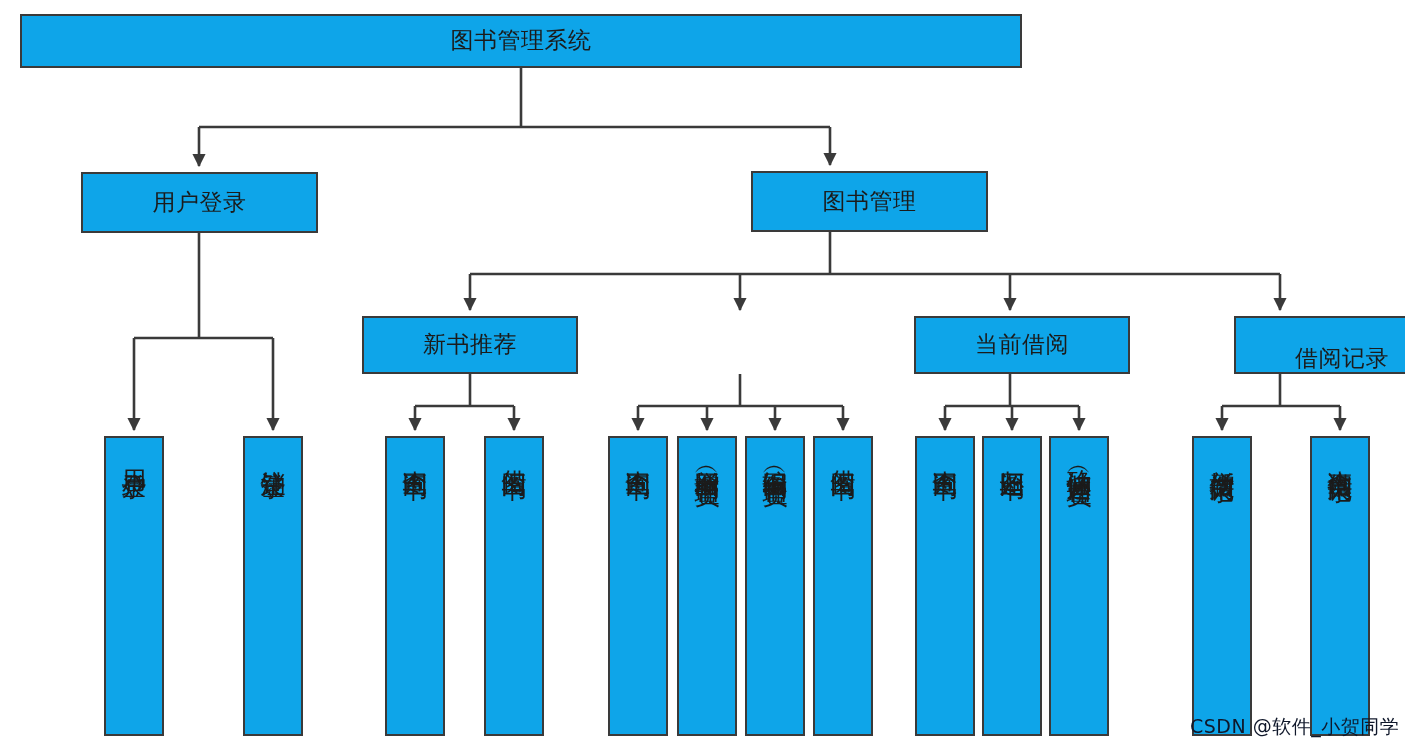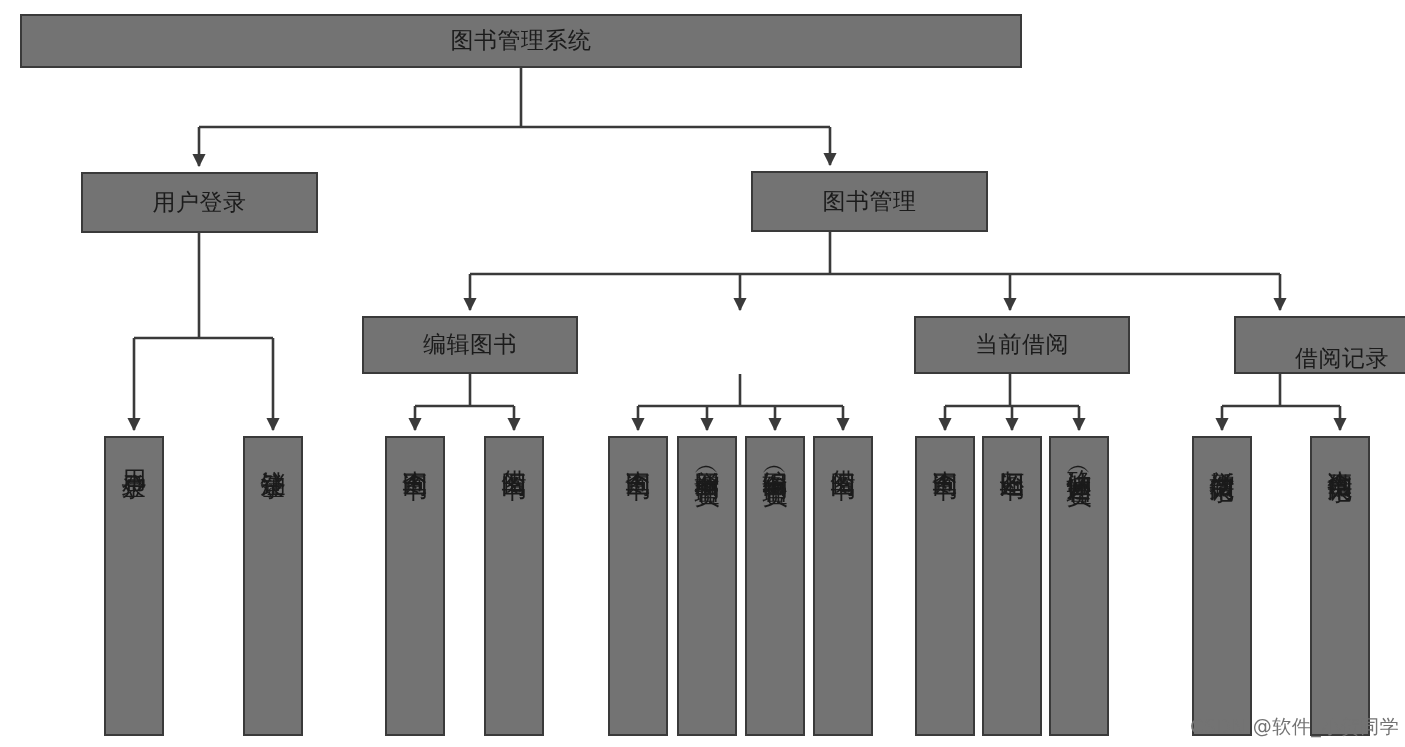--- a/index.html
+++ b/index.html
@@ -21,21 +21,21 @@
     position: absolute;
     left: 0;
     top: 0;
     width: 1405px;
     height: 747px;
     pointer-events: none;
   }
   .node {
     position: absolute;
     box-sizing: border-box;
-    background: #737373;
+    background: #0ea5e9;
     border: 2.5px solid #3a3a3a;
     display: flex;
     align-items: center;
     justify-content: center;
     color: #1b1b1b;
   }
   .node .label {
     display: block;
     text-align: center;
     line-height: 1.18;
@@ -124,21 +124,21 @@
   </div>
 
   <div class="node horiz" id="n-l2-0" style="left: 81px; top: 172px; width: 237px; height: 61px;">
     <span class="label">用户登录</span>
   </div>
   <div class="node horiz" id="n-l2-1" style="left: 711px; top: 171px; width: 237px; height: 61px; margin-left: 40px;">
     <span class="label">图书管理</span>
   </div>
 
   <div class="node horiz" id="n-l3-0" style="left: 362px; top: 316px; width: 216px; height: 58px;">
-    <span class="label">编辑图书</span>
+    <span class="label">新书推荐</span>
   </div>
   <div class="node horiz" id="n-l3-2" style="left: 914px; top: 316px; width: 216px; height: 58px;">
     <span class="label">当前借阅</span>
   </div>
   <div class="node horiz" id="n-l3-3" style="left: 1234px; top: 316px; width: 216px; height: 58px; align-items: flex-end;">
     <span class="label">借阅记录</span>
   </div>
 
   <div class="node vert" id="n-leaf-0" style="left: 104px; top: 436px; width: 60px; height: 300px;">
     <span class="label">用户登录</span>
@@ -173,15 +173,15 @@
   <div class="node vert" id="n-leaf-10" style="left: 1049px; top: 436px; width: 60px; height: 300px;">
     <span class="label">确认归还（管理员）</span>
   </div>
   <div class="node vert" id="n-leaf-11" style="left: 1192px; top: 436px; width: 60px; height: 300px;">
     <span class="label">新增借阅记录</span>
   </div>
   <div class="node vert" id="n-leaf-12" style="left: 1310px; top: 436px; width: 60px; height: 300px;">
     <span class="label">查询借阅记录</span>
   </div>
 
-  <div class="watermark" id="wm" style="left: 1190px; top: 714px; color: #737373;">CSDN @软件_小贺同学</div>
+  <div class="watermark" id="wm" style="left: 1190px; top: 714px; color: #0f172a;">CSDN @软件_小贺同学</div>
 
 </div>
 
 </body></html>

